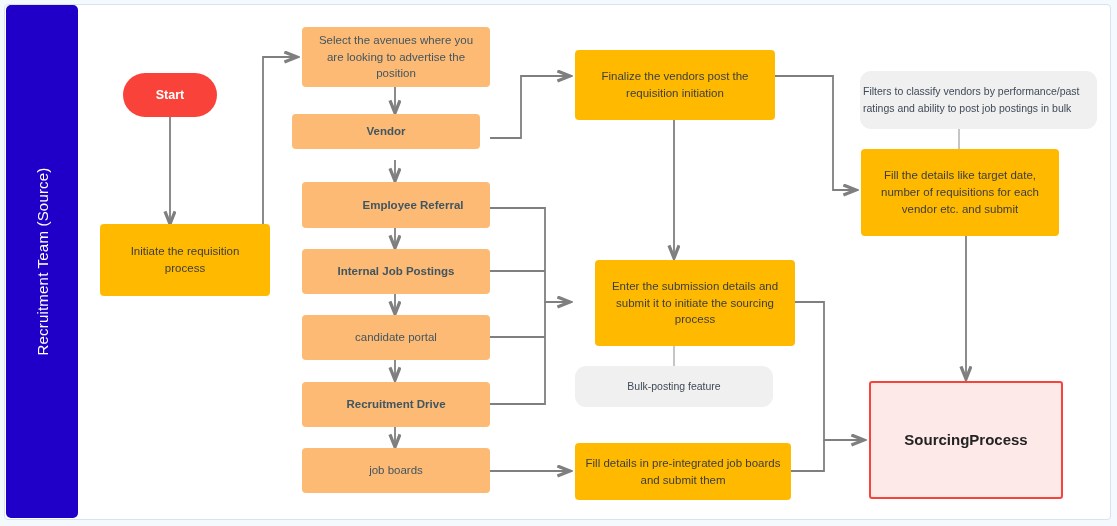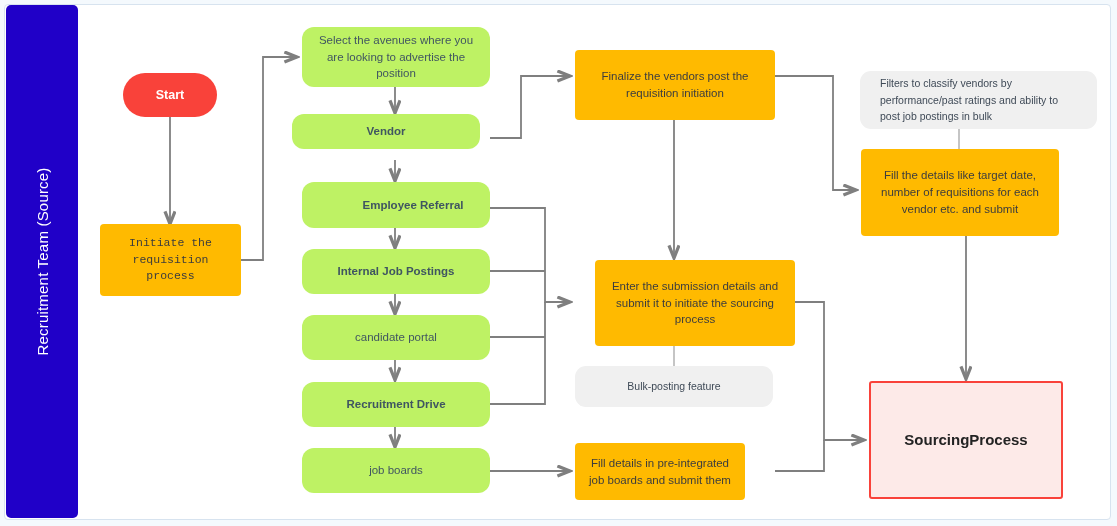--- a/index.html
+++ b/index.html
@@ -73,35 +73,35 @@
     font-size: 12.5px;
     font-weight: bold;
   }
   .n-orange {
     background: #ffba00;
     color: #3d3d3d;
     border-radius: 4px;
     font-size: 11.5px;
   }
   .n-cyan {
-    background: #bef264;
+    background: #fdba74;
     color: #3f5561;
-    border-radius: 12px;
+    border-radius: 4px;
     font-size: 11.5px;
     font-weight: bold;
   }
   .n-cyan.plain { font-weight: normal; color: #415661; }
   .n-note {
     background: #f0f0f0;
     color: #3f4a57;
     border-radius: 11px;
     font-size: 10.5px;
     text-align: left;
     justify-content: flex-start;
-    padding: 10px 20px;
+    padding: 10px 3px;
     line-height: 1.6;
   }
   .n-note.center {
     text-align: center;
     justify-content: center;
   }
   .n-final {
     background: #fdeae8;
     border: 2px solid #f9423a;
     color: #232323;
@@ -172,21 +172,21 @@
     <path d="M775,302 L824,302 L824,440 L864,440" marker-end="url(#arw)"></path>
     <path d="M775,471 L824,471 L824,440"></path>
 
     <path class="thin" d="M674,346 L674,366"></path>
   </svg>
 
   <div class="node n-start" style="left:123px; top:73px; width:94px; height:44px;">
     <span>Start</span>
   </div>
 
-  <div class="node n-orange" style="left:100px; top:224px; width:141px; height:72px;font-family:Liberation Mono, monospace;">
+  <div class="node n-orange" style="left:100px; top:224px; width:170px; height:72px;">
     <span>Initiate the requisition process</span>
   </div>
 
   <div class="node n-cyan plain" style="left:302px; top:27px; width:188px; height:60px;">
     <span>Select the avenues where you are looking to advertise the position</span>
   </div>
 
   <div class="node n-cyan plain" style="left:292px; top:114px; width:188px; height:35px;font-weight:bold;">
     <span>Vendor</span>
   </div>
@@ -216,21 +216,21 @@
   </div>
 
   <div class="node n-orange" style="left:575px; top:260px; width:200px; height:86px;margin-left:20px;">
     <span>Enter the submission details and submit it to initiate the sourcing process</span>
   </div>
 
   <div class="node n-note center" style="left:575px; top:366px; width:198px; height:41px;">
     <span>Bulk-posting feature</span>
   </div>
 
-  <div class="node n-orange" style="left:575px; top:443px; width:170px; height:57px;">
+  <div class="node n-orange" style="left:575px; top:443px; width:216px; height:57px;">
     <span>Fill details in pre-integrated  job boards and submit them</span>
   </div>
 
   <div class="node n-note" style="left:860px; top:71px; width:237px; height:58px;">
     <span>Filters to classify vendors by performance/past ratings and ability to post job postings in bulk</span>
   </div>
 
   <div class="node n-orange" style="left:861px; top:149px; width:198px; height:87px;justify-content:flex-end;">
     <span>Fill the details like target date, number of requisitions for each vendor etc. and submit</span>
   </div>

